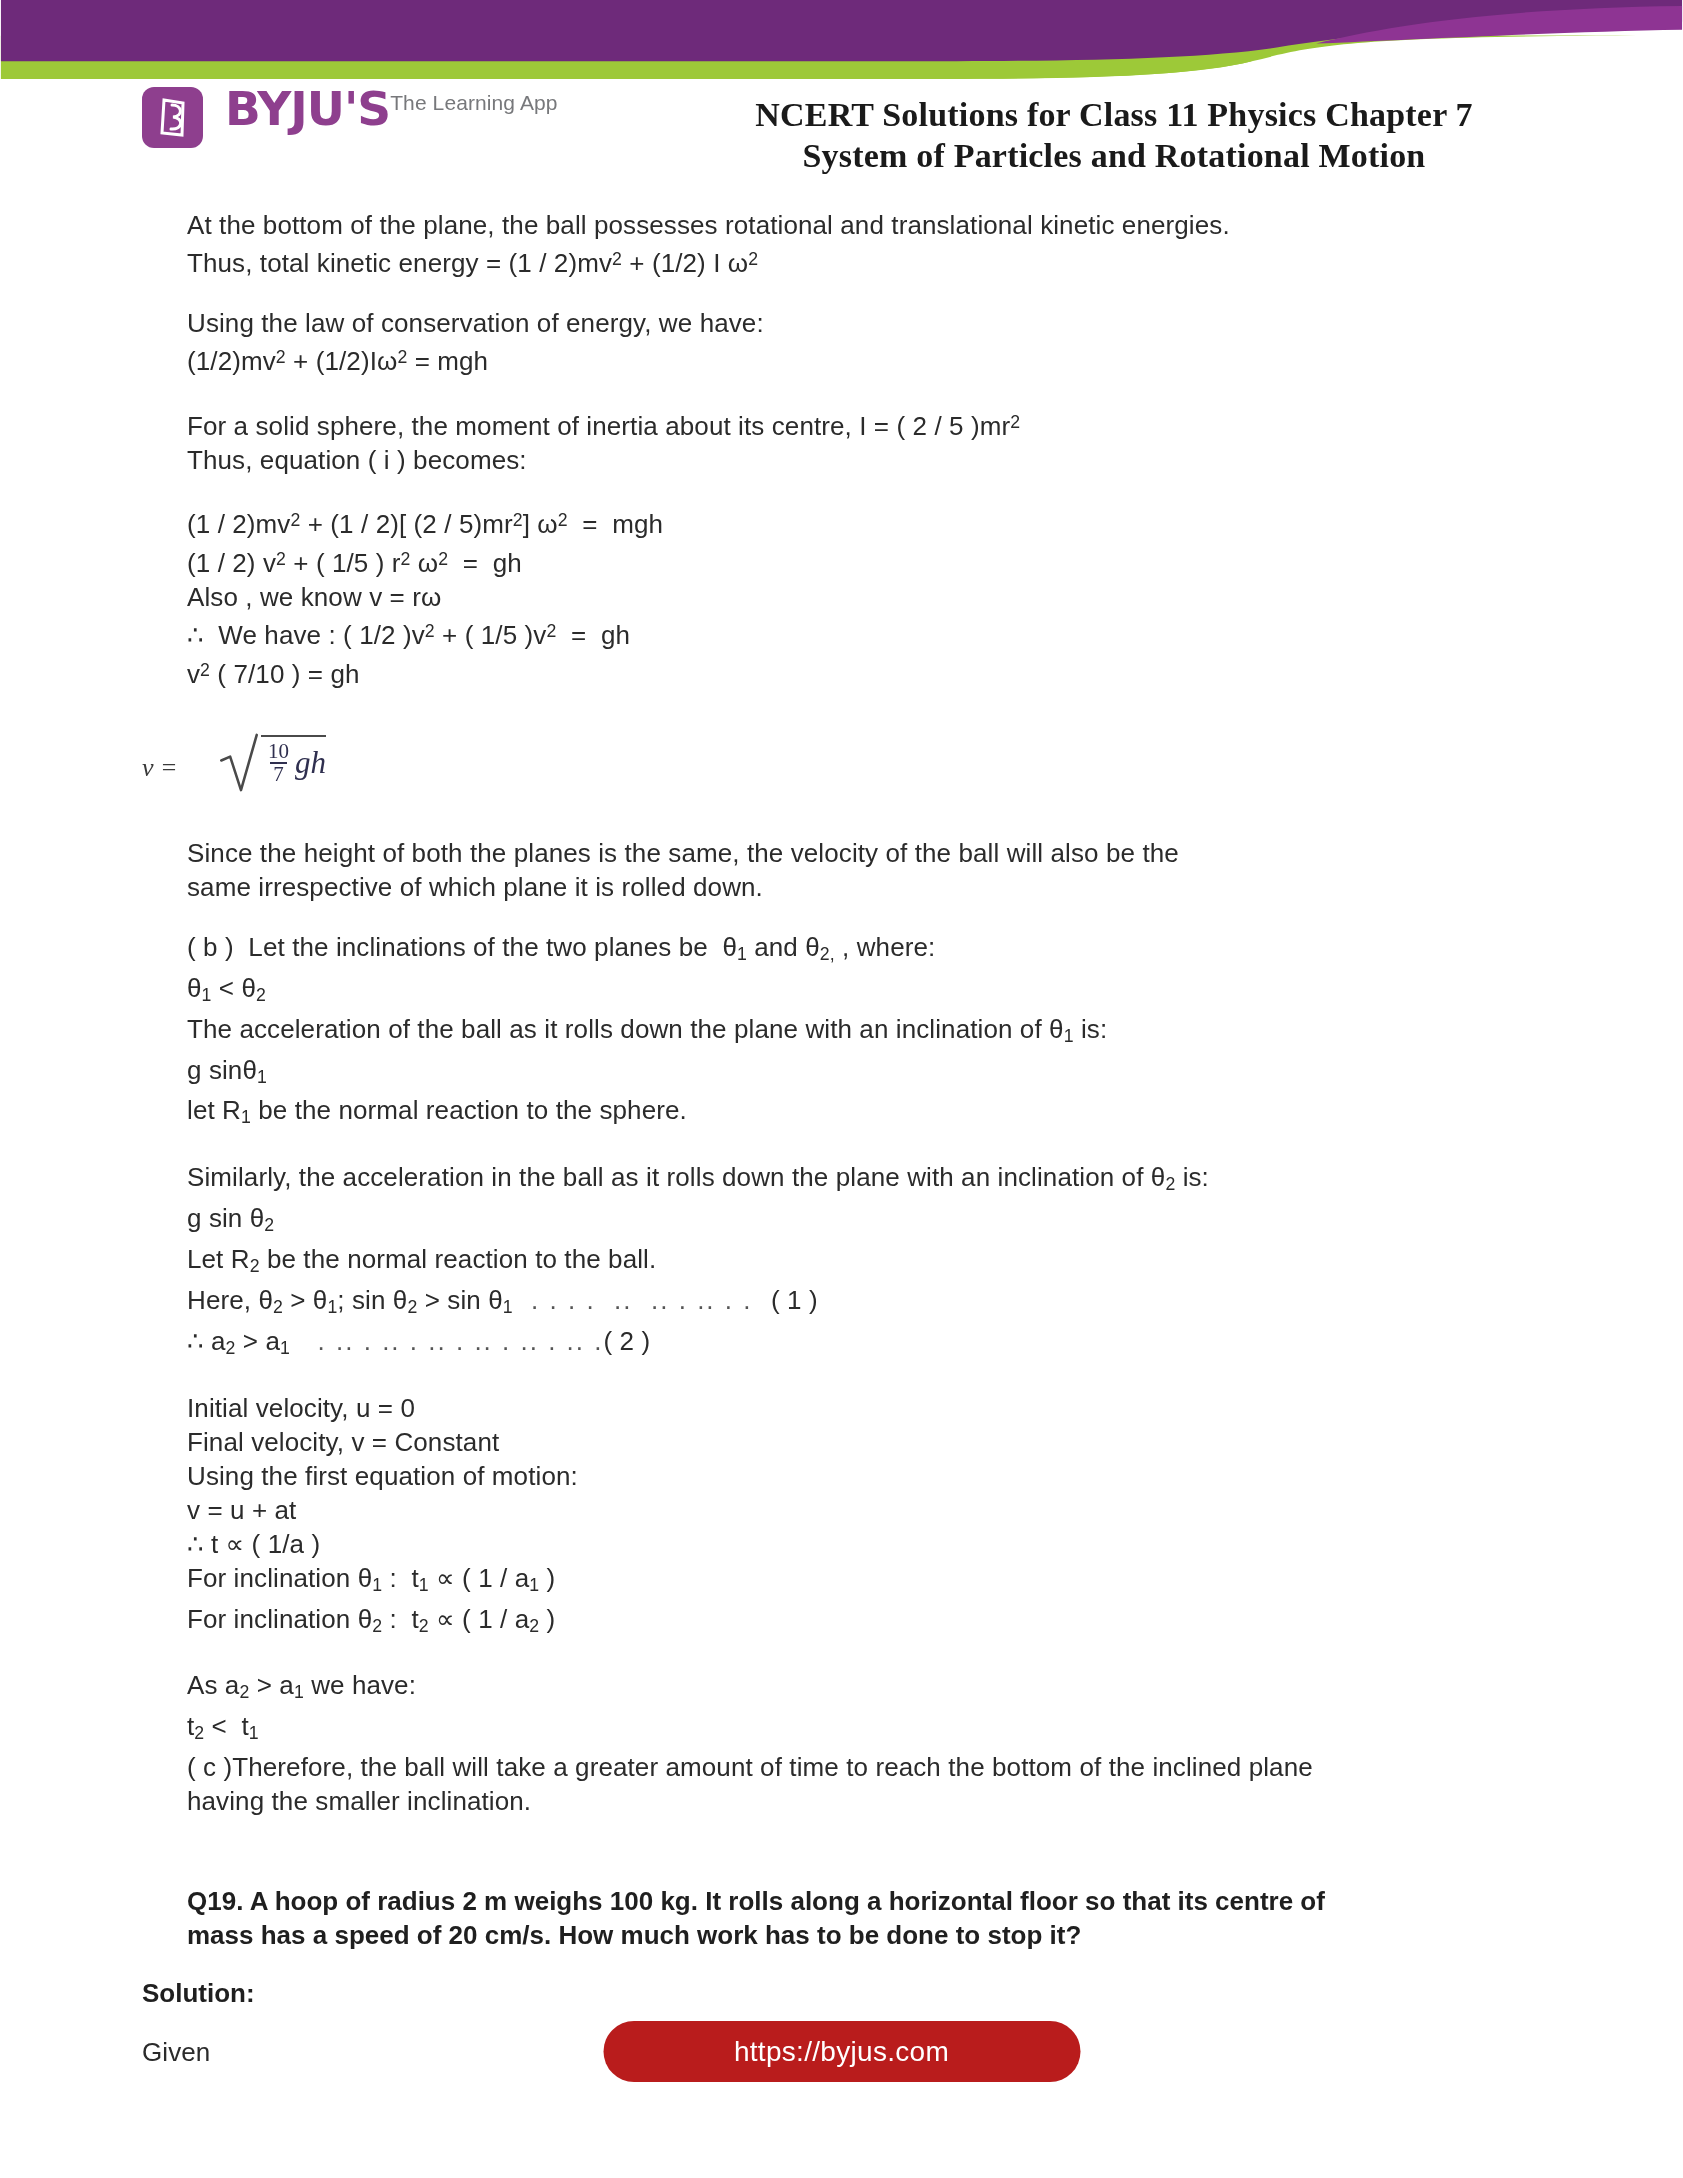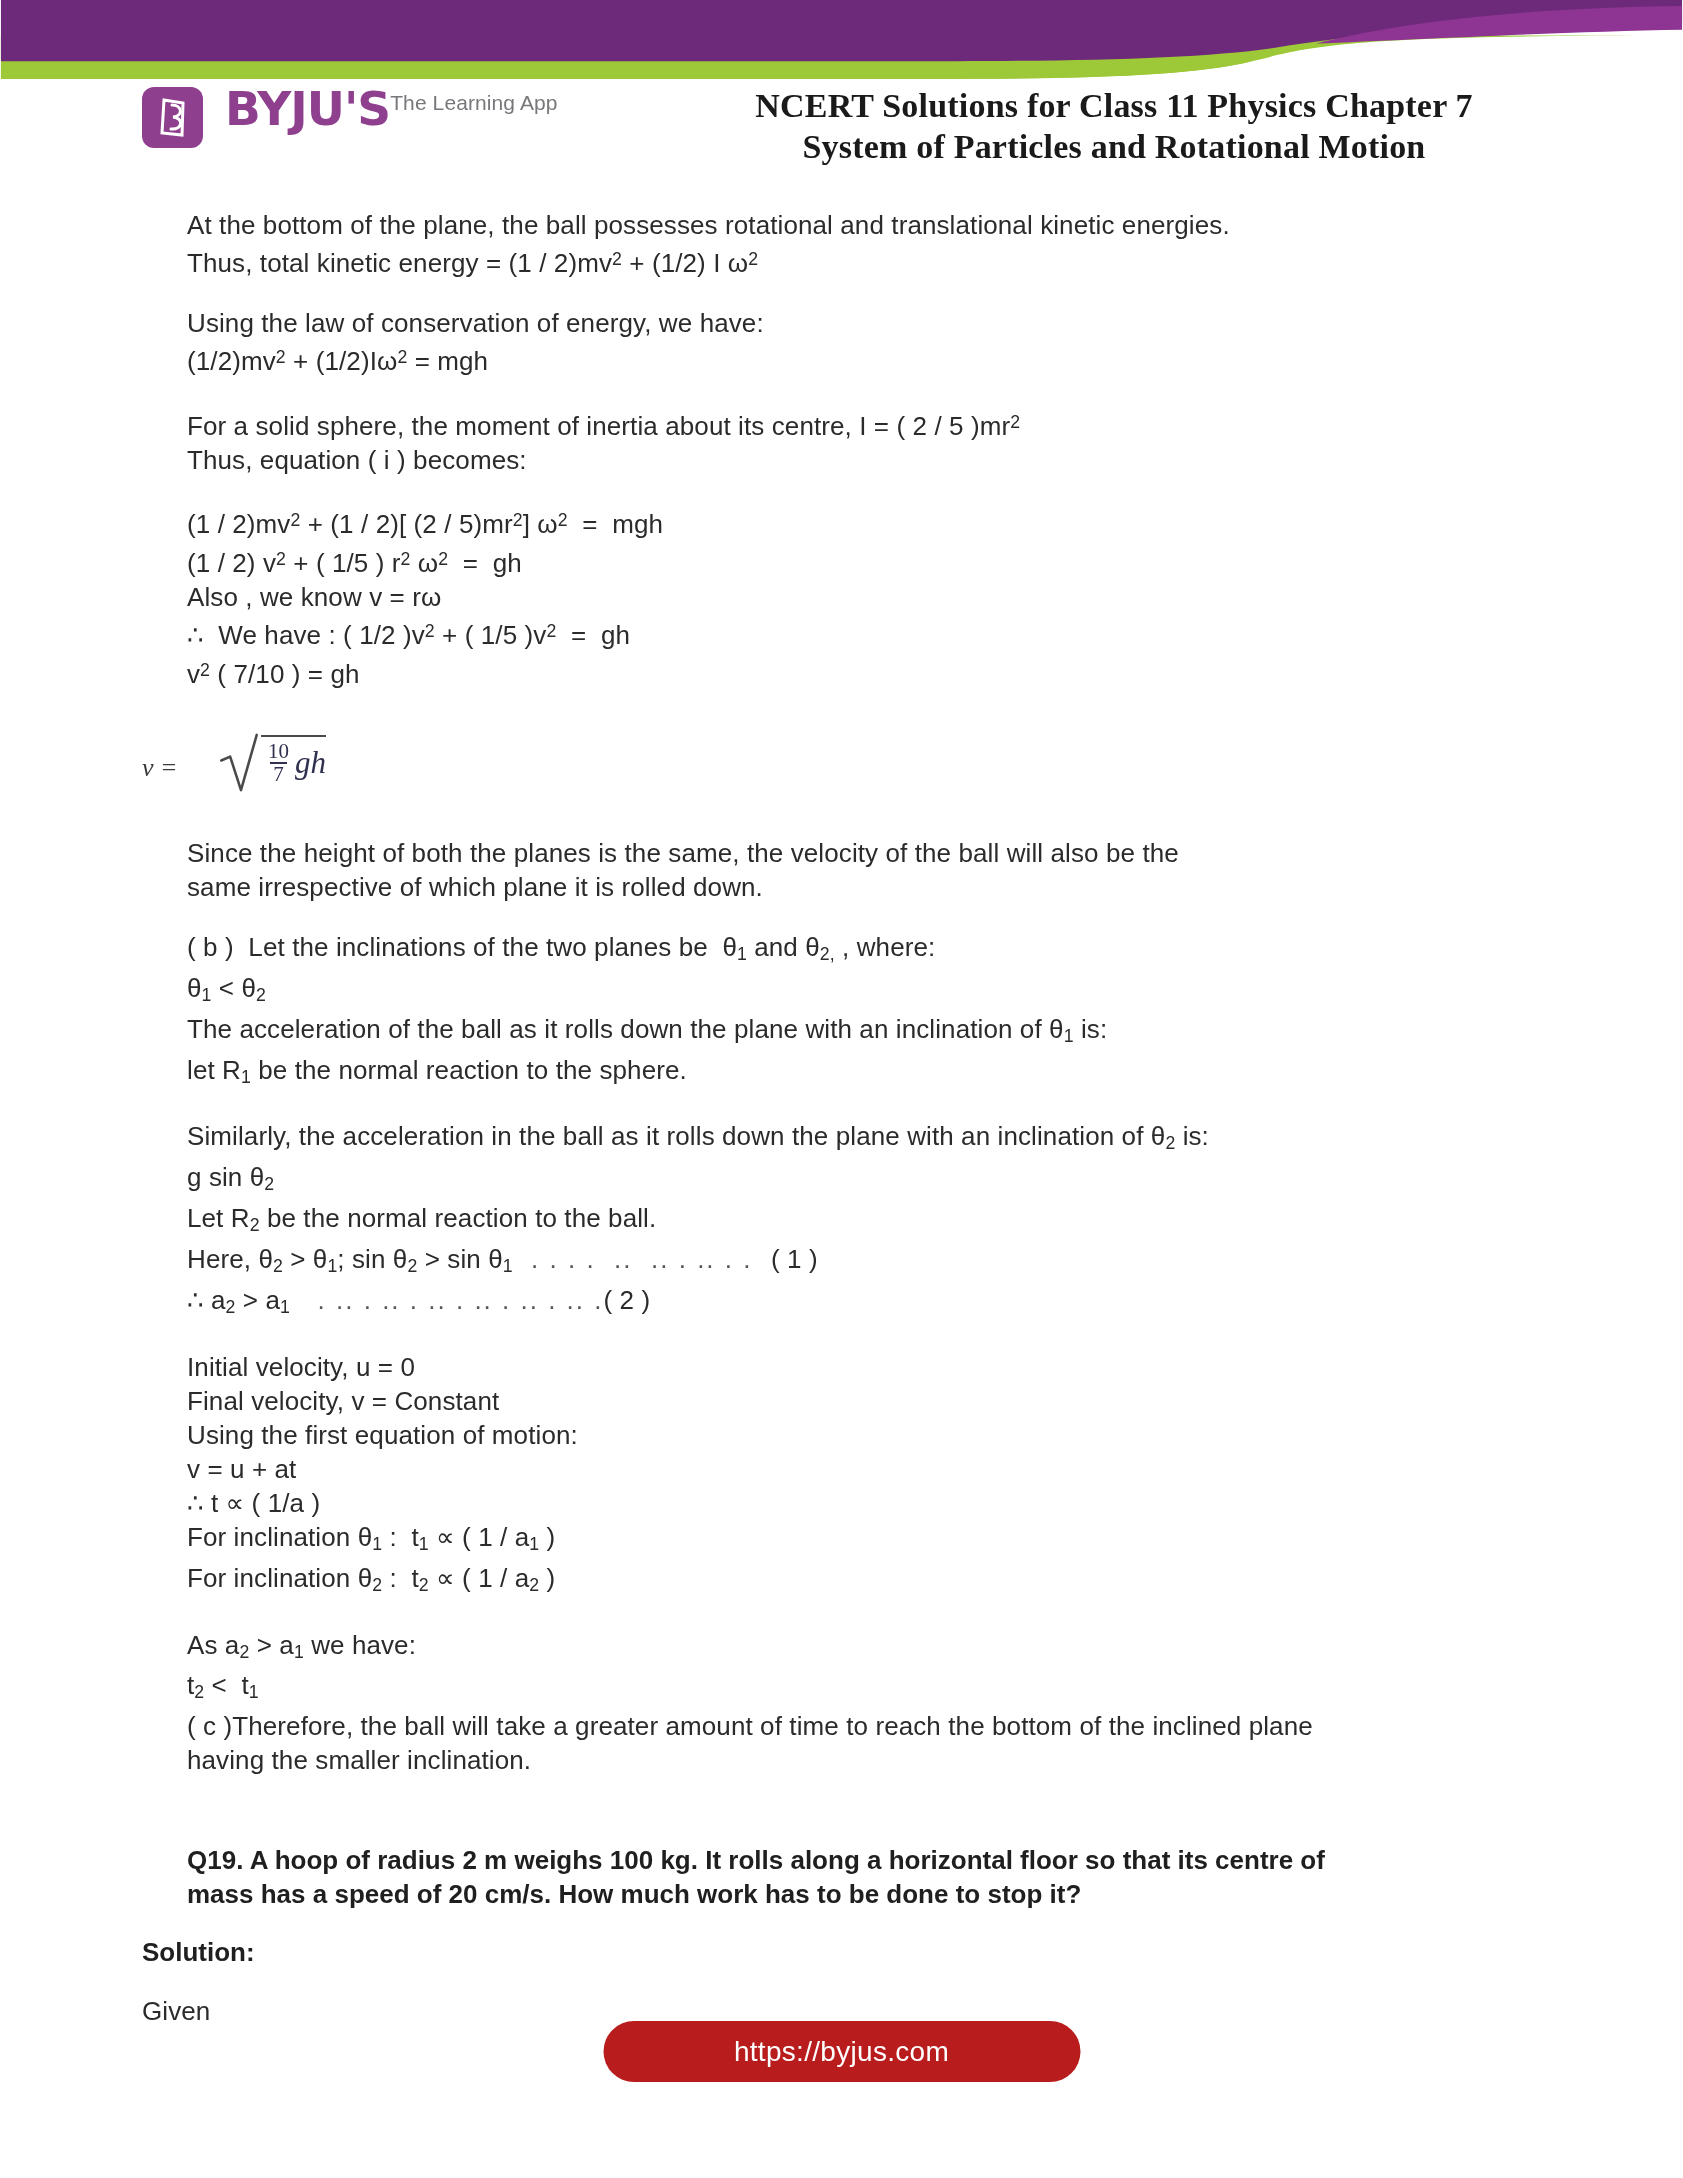--- a/index.html
+++ b/index.html
@@ -69,21 +69,21 @@
     font-size: 21px;
     color: #77787b;
     margin-top: 4px;
     letter-spacing: 0.1px;
   }
 
   
   .doc-title {
     position: absolute;
     left: 594px;
-    top: 85px;
+    top: 94px;
     width: 1040px;
     text-align: center;
     font-family: "Liberation Serif", serif;
     font-weight: 700;
     font-size: 34px;
     line-height: 1.22;
     color: #1a1a1a;
     letter-spacing: 0.2px;
   }
   .doc-title .line2 { display: block; }
@@ -275,20 +275,21 @@
 
   <p class="para">
     <span class="line">Since the height of both the planes is the same, the velocity of the ball will also be the</span>
     <span class="line">same irrespective of which plane it is rolled down.</span>
   </p>
 
   <p class="para">
     <span class="line"><span>( b )  Let the inclinations of the two planes be  θ</span><sub>1</sub><span> and θ</span><sub>2,</sub><span> , where:</span></span>
     <span class="line"><span>θ</span><sub>1</sub><span> &lt; θ</span><sub>2</sub></span>
     <span class="line"><span>The acceleration of the ball as it rolls down the plane with an inclination of θ</span><sub>1</sub><span> is:</span></span>
+    <span class="line"><span>g sinθ</span><sub>1</sub></span>
     <span class="line"><span>let R</span><sub>1</sub><span> be the normal reaction to the sphere.</span></span>
   </p>
 
   <p class="para">
     <span class="line"><span>Similarly, the acceleration in the ball as it rolls down the plane with an inclination of θ</span><sub>2</sub><span> is:</span></span>
     <span class="line"><span>g sin θ</span><sub>2</sub></span>
     <span class="line"><span>Let R</span><sub>2</sub><span> be the normal reaction to the ball.</span></span>
     <span class="line"><span>Here, θ</span><sub>2</sub><span> &gt; θ</span><sub>1</sub><span>; sin θ</span><sub>2</sub><span> &gt; sin θ</span><sub>1</sub><span class="dots">  . . . .  ..  .. . .. . .  </span><span>( 1 )</span></span>
     <span class="line"><span>∴ a</span><sub>2</sub><span> &gt; a</span><sub>1</sub><span class="dots">   . .. . .. . .. . .. . .. . .. .</span><span>( 2 )</span></span>
   </p>

